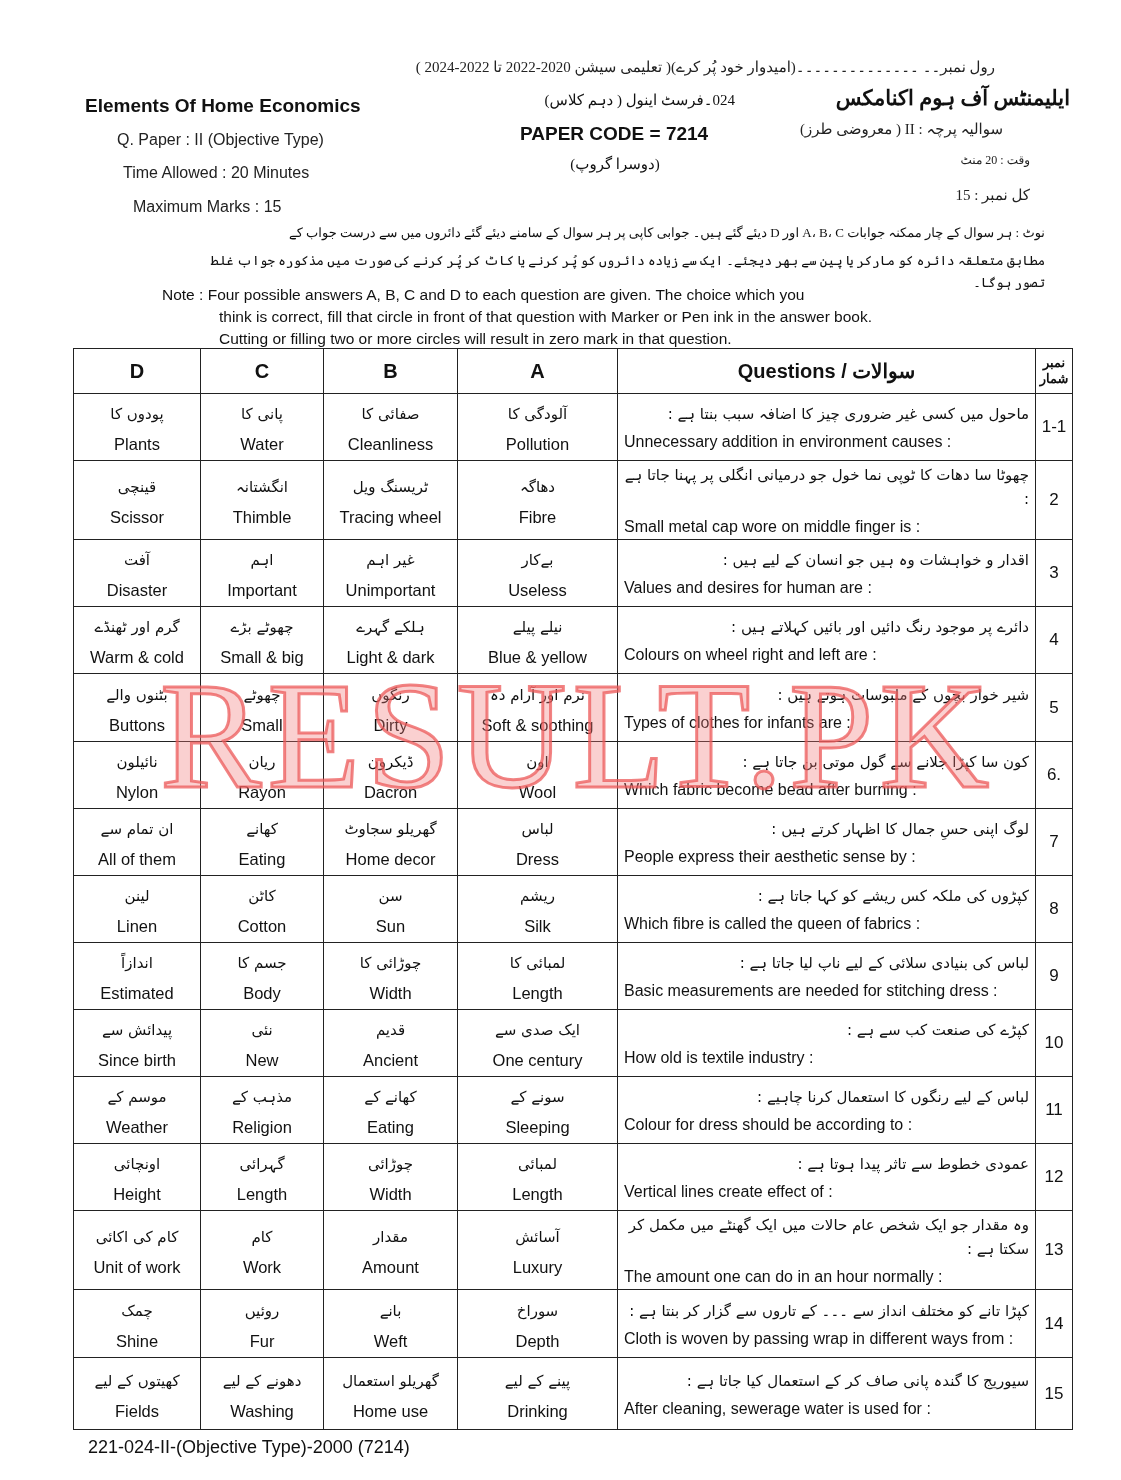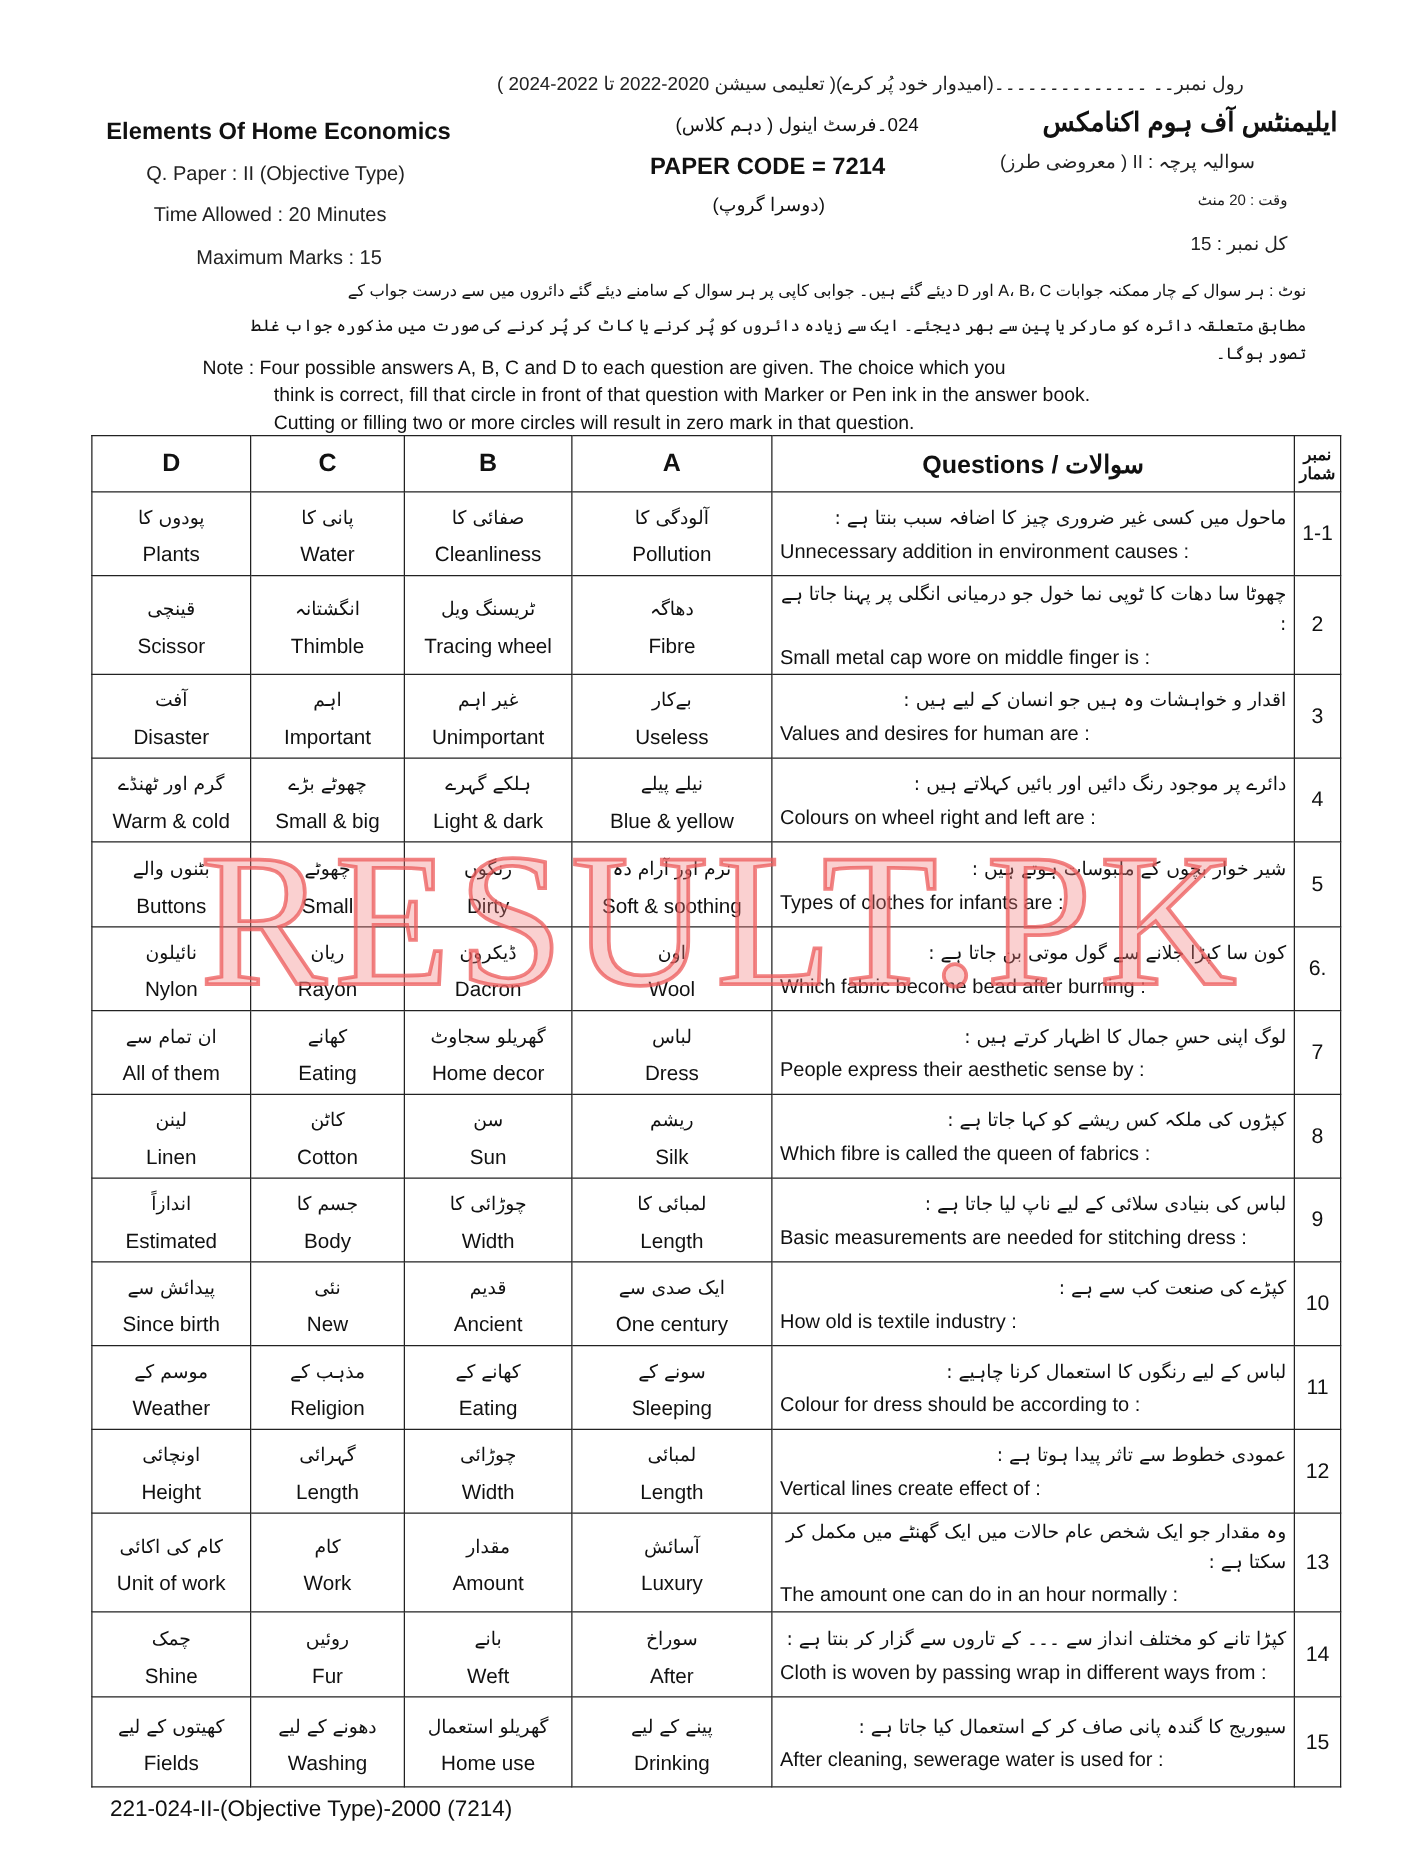--- a/index.html
+++ b/index.html
@@ -1,19 +1,19 @@
 <!DOCTYPE html>
 <html><head>
 <meta charset="utf-8">
 <style>
   html, body { margin:0; padding:0; background:#ffffff; }
   body { width:1121px; height:1480px; position:relative; overflow:hidden;
          font-family:"Liberation Sans", sans-serif; color:#111; }
   .abs { position:absolute; }
-  .urdu { font-family:Liberation Sans, sans-serif; direction:rtl; }
+  .urdu { font-family:Liberation Serif, serif; direction:rtl; }
   .en-title { font-weight:bold; font-size:19px; }
   .meta { font-size:16px; color:#222; }
   .code { font-weight:bold; font-size:19px; }
   .note-urdu { font-size:13px; line-height:22px; text-align:right; }
   .note-en { font-size:15.5px; line-height:22px; }
 
   table.paper { position:absolute; left:73px; top:348px; width:999px;
                 border-collapse:collapse; table-layout:fixed; }
   table.paper td, table.paper th { border:1.5px solid #222; padding:0; vertical-align:middle; }
   table.paper th { height:44px; font-size:20px; font-weight:bold; text-align:center; }
@@ -39,21 +39,21 @@
 
 <div class="abs en-title" style="left:85px; top:95px;">Elements Of Home Economics</div>
 <div class="abs urdu" style="left:790px; top:86px; width:280px; font-size:21px; font-weight:bold; text-align:right;">ایلیمنٹس آف ہوم اکنامکس</div>
 
 <div class="abs urdu" style="left:520px; top:91px; width:215px; font-size:15px; ">024۔فرسٹ اینول ( دہم کلاس)</div>
 <div class="abs code" style="left:520px; top:123px;">PAPER CODE = 7214</div>
 <div class="abs urdu" style="left:545px; top:155px; width:140px; font-size:15px; text-align:center;">(دوسرا گروپ)</div>
 
 <div class="abs meta" style="left:117px; top:131px;">Q. Paper : II (Objective Type)</div>
 <div class="abs meta" style="left:123px; top:164px;">Time Allowed : 20 Minutes</div>
-<div class="abs meta" style="left:133px; top:198px;margin-left:24px;">Maximum Marks : 15</div>
+<div class="abs meta" style="left:133px; top:198px;">Maximum Marks : 15</div>
 
 <div class="abs urdu meta" style="left:800px; top:120px; width:230px; text-align:left; font-size:15px;">سوالیہ پرچہ : II ( معروضی طرز)</div>
 <div class="abs urdu meta" style="left:860px; top:153px; width:170px; text-align:right; font-size:12px;">وقت : 20 منٹ</div>
 <div class="abs urdu meta" style="left:860px; top:186px; width:170px; text-align:right; font-size:15px;">کل نمبر : 15</div>
 
 <div class="abs urdu note-urdu" style="left:180px; top:222px; width:865px;">نوٹ : ہر سوال کے چار ممکنہ جوابات A، B، C اور D دیئے گئے ہیں۔ جوابی کاپی پر ہر سوال کے سامنے دیئے گئے دائروں میں سے درست جواب کے</div>
 <div class="abs urdu note-urdu" style="left:180px; top:250px; width:865px;">مطابق متعلقہ دائرہ کو مارکر یا پین سے بھر دیجئے۔ ایک سے زیادہ دائروں کو پُر کرنے یا کاٹ کر پُر کرنے کی صورت میں مذکورہ جواب غلط تصور ہوگا۔</div>
 <div class="abs note-en" style="left:162px; top:284px;">Note : Four possible answers A, B, C and D to each question are given. The choice which you</div>
 <div class="abs note-en" style="left:219px; top:306px;">think is correct, fill that circle in front of that question with Marker or Pen ink in the answer book.</div>
 <div class="abs note-en" style="left:219px; top:328px;">Cutting or filling two or more circles will result in zero mark in that question.</div>
@@ -385,21 +385,21 @@
         <td class="opt">
           <span class="ur">روئیں</span>
           <span class="en">Fur</span>
         </td>
         <td class="opt">
           <span class="ur">بانے</span>
           <span class="en">Weft</span>
         </td>
         <td class="opt">
           <span class="ur">سوراخ</span>
-          <span class="en">After</span>
+          <span class="en">Depth</span>
         </td>
         <td class="q">
           <span class="ur">کپڑا تانے کو مختلف انداز سے ۔۔۔ کے تاروں سے گزار کر بنتا ہے :</span>
           <span class="en">Cloth is woven by passing wrap in different ways from :</span>
         </td>
         <td class="num">14</td>
       </tr>
       <tr style="height: 72px;">
         <td class="opt">
           <span class="ur">کھیتوں کے لیے</span>

